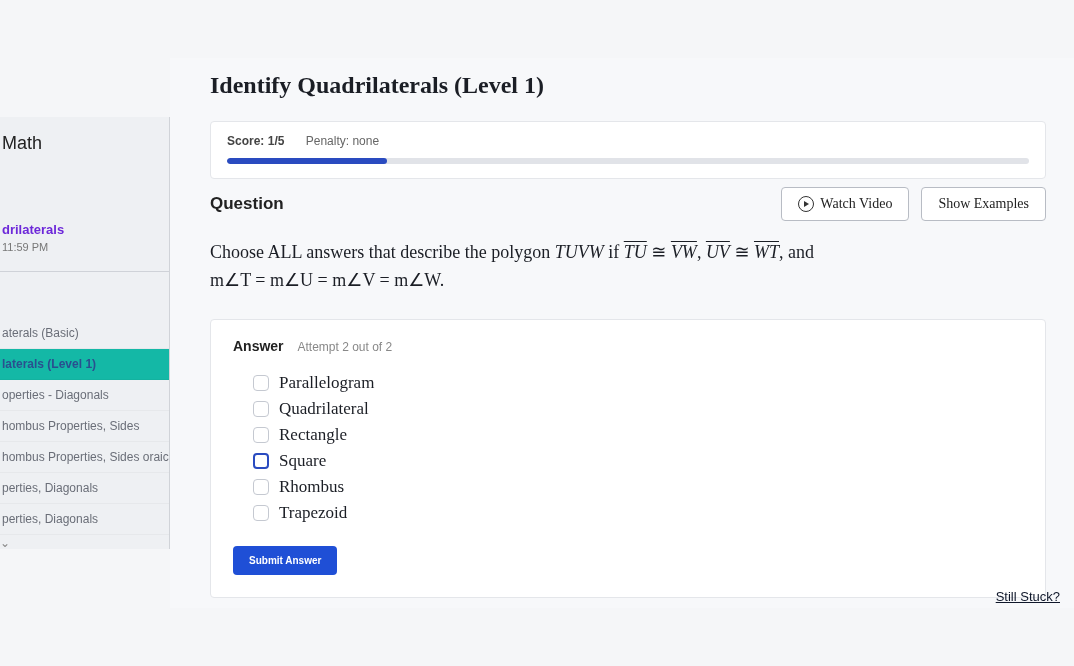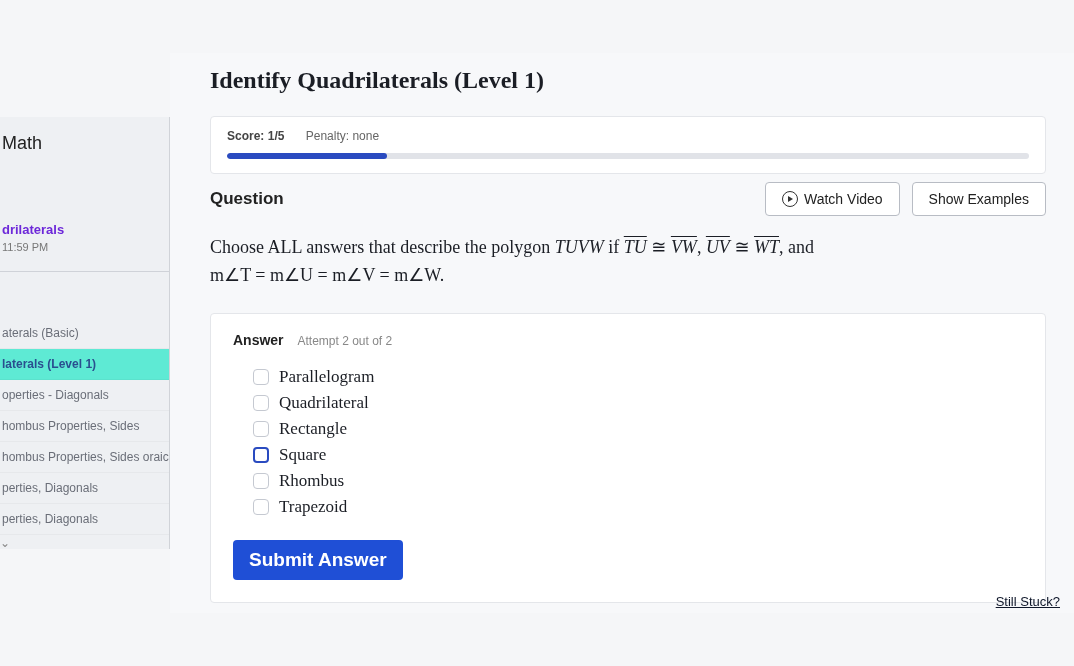--- a/index.html
+++ b/index.html
@@ -57,21 +57,21 @@
   .sidebar .navlist li {
     padding: 8px 6px 8px 2px;
     font-size: 12px;
     color: #6a6e78;
     cursor: pointer;
     border-bottom: 1px solid rgba(0,0,0,0.03);
     white-space: nowrap;
     overflow: hidden;
   }
   .sidebar .navlist li.active {
-    background: #5eead4;
+    background: #14b8a6;
     color: #2a4f8f;
     font-weight: 600;
   }
   .sidebar .spacer { flex: 1; }
   .sidebar .logout {
     color: #1351b3;
     font-size: 13px;
     padding: 14px 10px 18px 60px;
     cursor: pointer;
   }
@@ -139,21 +139,21 @@
     font-weight: 700;
     color: #222;
     flex: 1;
   }
   .btn-outline {
     background: #fff;
     border: 1px solid #b8bcc4;
     border-radius: 4px;
     padding: 8px 16px;
     font-size: 14px;
-    font-family: Liberation Sans, sans-serif;
+    font-family: Liberation Serif, serif;
     color: #222;
     margin-left: 12px;
     cursor: pointer;
     display: inline-flex;
     align-items: center;
     gap: 6px;
   }
   .play-icon {
     display:inline-flex;
     width:16px;height:16px;
@@ -226,21 +226,21 @@
   .optlabel {
     font-family: Georgia, 'Times New Roman', serif;
     font-size: 17px;
     color: #1b1e25;
   }
   .submit {
     background: #1f4fd6;
     color: #fff;
     border: none;
     border-radius: 4px;
-    font-size: 19px;
+    font-size: 10px;
     font-weight: 600;
     padding: 9px 16px;
     cursor: pointer;
     font-family: -apple-system, Arial, sans-serif;
   }
 
   .stuck {
     position: absolute;
     bottom: 4px;
     right: 14px;

